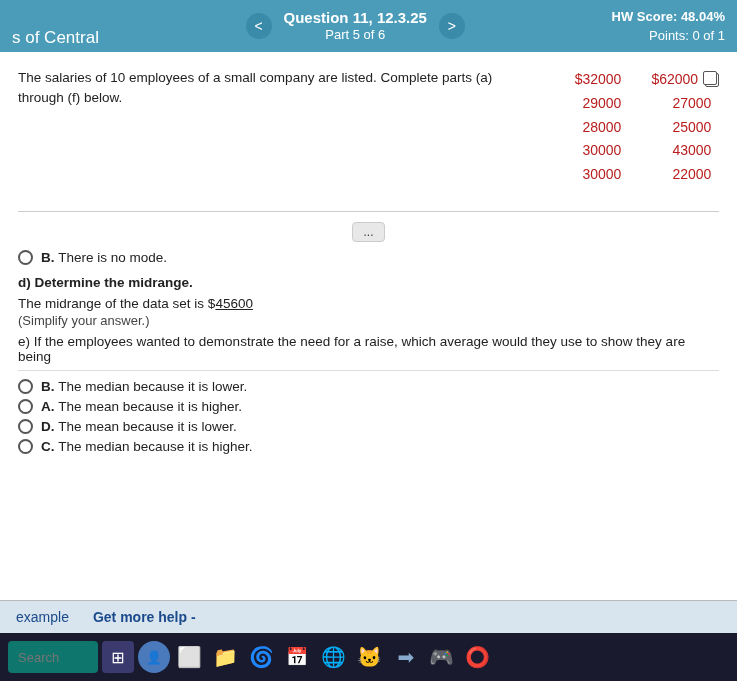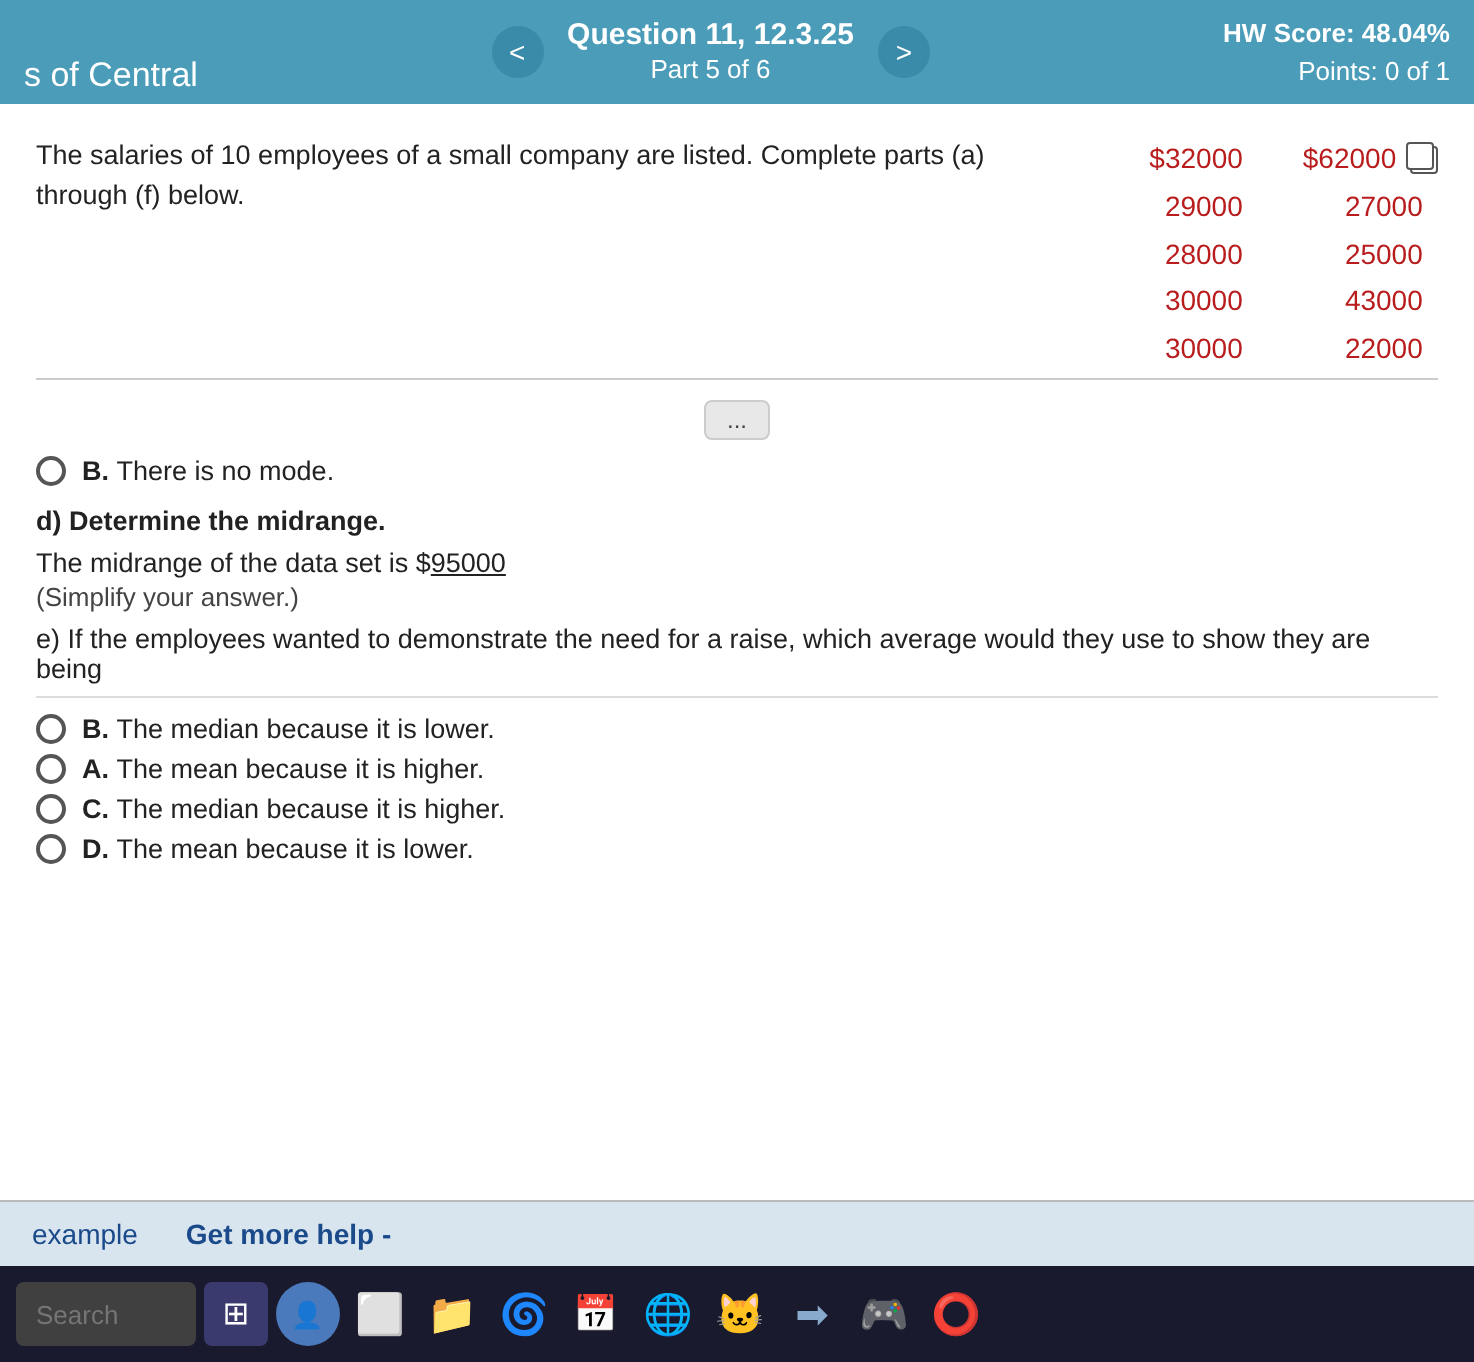--- a/index.html
+++ b/index.html
@@ -72,21 +72,21 @@
       padding: 16px 18px;
       min-height: 560px;
       position: relative;
     }
 
     
     .problem-section {
       display: flex;
       gap: 30px;
       margin-bottom: 10px;
-      padding-bottom: 2px;
+      padding-bottom: 24px;
       border-bottom: 1px solid #ccc;
     }
     .problem-text {
       font-size: 13.5px;
       color: #222;
       line-height: 1.5;
       flex: 1;
     }
     .salary-table {
       font-size: 14px;
@@ -242,21 +242,21 @@
       position: absolute;
       bottom: 0;
       left: 0;
       right: 0;
       display: flex;
       align-items: center;
       padding: 0 8px;
       gap: 4px;
     }
     .taskbar-search {
-      background: #404040;
+      background: #0f766e;
       border: none;
       color: white;
       padding: 4px 10px;
       border-radius: 4px;
       font-size: 13px;
       width: 90px;
       height: 32px;
     }
     .taskbar-icon {
       width: 32px;
@@ -326,42 +326,42 @@
     <button class="expand-btn">...</button>
   </div>
 
   <div class="part-b-option">
     <div class="radio-circle"></div>
     <span><span class="radio-label-letter">B.</span>&nbsp;<span>There is no mode.</span></span>
   </div>
 
   <div class="section-label">d) Determine the midrange.</div>
   <div class="answer-text">
-    <span>The midrange of the data set is $</span><span class="underlined">95000</span>
+    <span>The midrange of the data set is $</span><span class="underlined">45600</span>
   </div>
   <div class="simplify-note">(Simplify your answer.)</div>
 
   <div class="part-e-question">e) If the employees wanted to demonstrate the need for a raise, which average would they use to show they are being</div>
 
   <div>
     <div class="radio-option">
       <div class="radio-circle"></div>
       <span><span class="radio-label-letter">B.</span>&nbsp;The median because it is lower.</span>
     </div>
     <div class="radio-option">
       <div class="radio-circle"></div>
       <span><span class="radio-label-letter">A.</span>&nbsp;The mean because it is higher.</span>
     </div>
     <div class="radio-option">
       <div class="radio-circle"></div>
-      <span><span class="radio-label-letter">C.</span>&nbsp;The median because it is higher.</span>
+      <span><span class="radio-label-letter">D.</span>&nbsp;The mean because it is lower.</span>
     </div>
     <div class="radio-option">
       <div class="radio-circle"></div>
-      <span><span class="radio-label-letter">D.</span>&nbsp;The mean because it is lower.</span>
+      <span><span class="radio-label-letter">C.</span>&nbsp;The median because it is higher.</span>
     </div>
   </div>
 
 </div>
 
 <div class="bottom-bar">
   <span class="example-link">example</span>
   <span class="get-help-link">Get more help -</span>
 </div>
 

